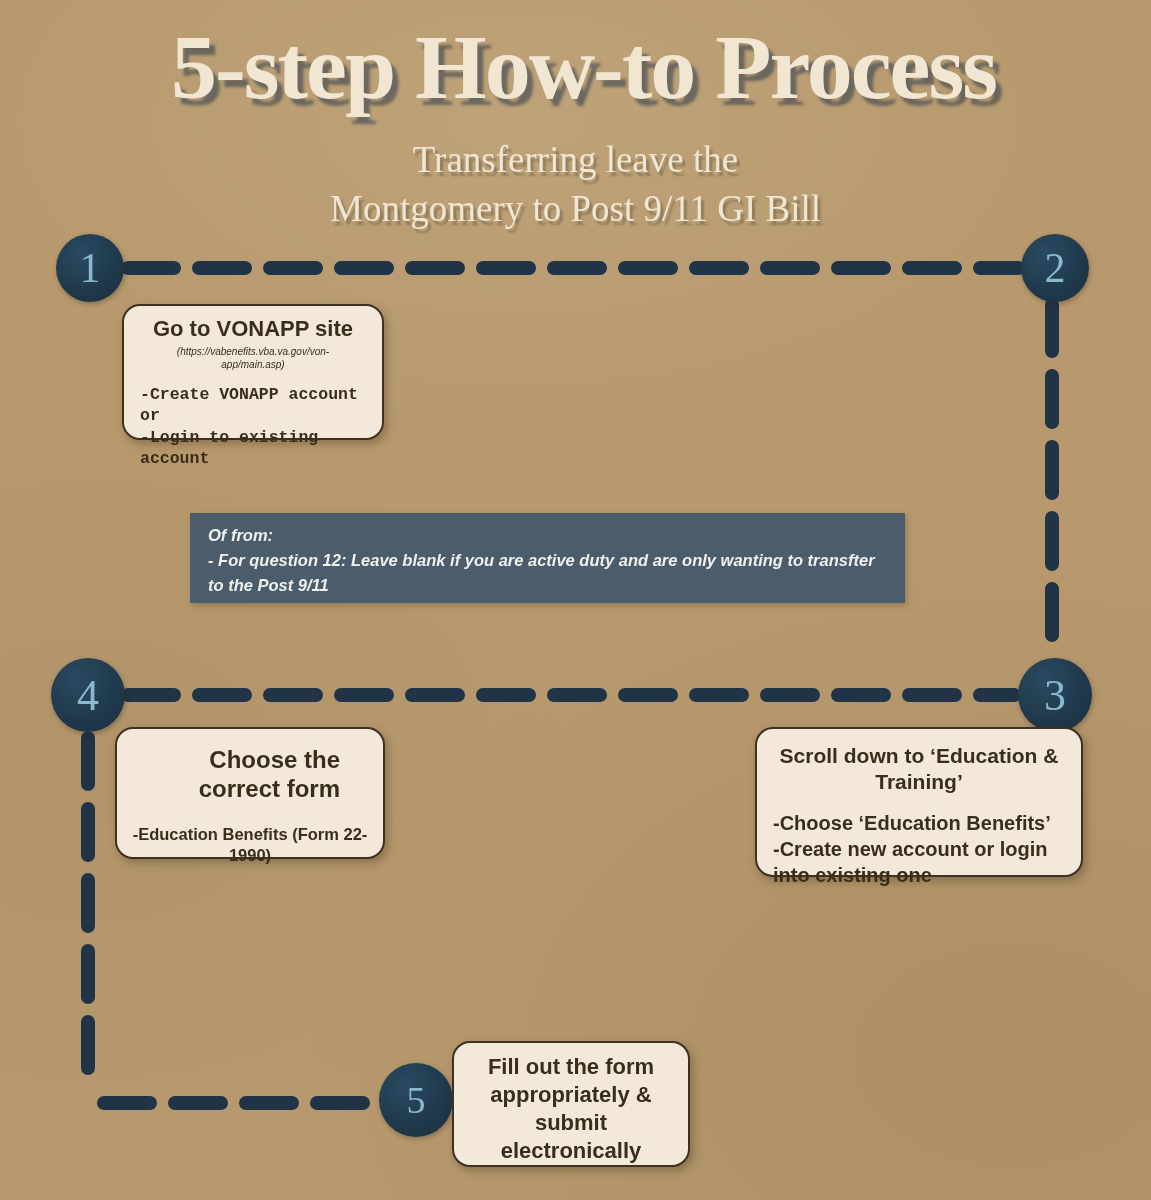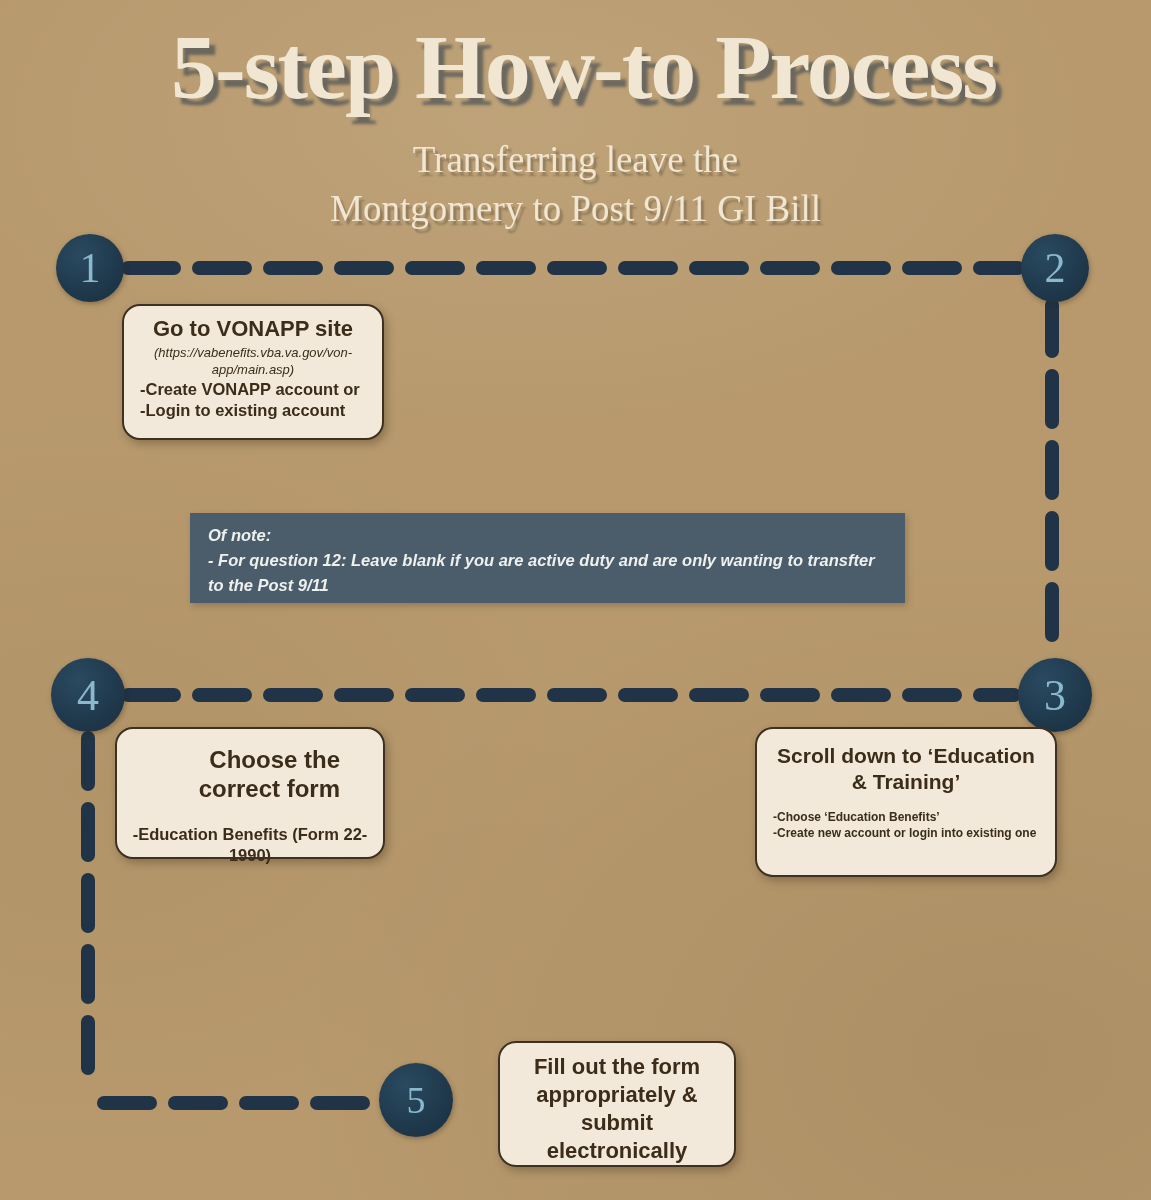--- a/index.html
+++ b/index.html
@@ -53,21 +53,21 @@
   .step-box{
     position:absolute;
     background:var(--box-bg,#f3e9da);
     border:2px solid var(--box-border,#3e3121);
     border-radius:18px;
     color:var(--box-text,#3b2d1a);
     box-shadow:3px 4px 8px rgba(60,45,25,0.35);
     padding:10px 12px;
   }
   .box-title{font-weight:bold;text-align:center;font-size:22px;line-height:1.22;}
-  .box-url{font-style:italic;font-size:13px;text-align:center;line-height:1.3;margin-top:2px;}
+  .box-url{font-style:italic;font-size:10px;text-align:center;line-height:1.3;margin-top:2px;}
   .box-bullets{font-weight:bold;font-size:16.5px;line-height:1.3;text-align:left;padding-left:4px;}
   .note-box{
     position:absolute;left:190px;top:513px;width:715px;height:90px;
     background:var(--note-bg,#4b5c6b);
     color:var(--note-text,#eef0ed);
     font-style:italic;font-weight:bold;font-size:16.5px;line-height:1.52;
     padding:10px 18px;
     box-shadow:2px 3px 6px rgba(50,40,25,0.25);
   }
 </style>
@@ -105,44 +105,44 @@
   <div class="step-circle c74" style="left:379px;top:1063px;font-size:38px;">
     <span>5</span>
   </div>
 
   <div class="step-box" style="left:122px;top:304px;width:262px;height:136px;">
     <div class="box-title">Go to VONAPP site</div>
     <div class="box-url">
       <div>(https://vabenefits.vba.va.gov/von-</div>
       <div>app/main.asp)</div>
     </div>
-    <div class="box-bullets" style="">
+    <div class="box-bullets" style="margin-top:13px;font-family:Liberation Mono, monospace;">
       <div>-Create VONAPP account or</div>
       <div>-Login to existing account</div>
     </div>
   </div>
 
 
   <div class="note-box">
-    <div>Of note:</div>
+    <div>Of from:</div>
     <div>- For question 12: Leave blank if you are active duty and are only wanting to transfter to the Post 9/11</div>
   </div>
 
-  <div class="step-box" style="left:755px;top:727px;width:302px;height:150px;padding-top:14px;">
+  <div class="step-box" style="left:755px;top:727px;width:328px;height:150px;padding-top:14px;">
     <div class="box-title" style="font-size:21px;">Scroll down to ‘Education &amp; Training’</div>
-    <div class="box-bullets" style="margin-top:16px;font-size:12px;">
+    <div class="box-bullets" style="margin-top:16px;font-size:20px;">
       <div>-Choose ‘Education Benefits’</div>
       <div>-Create new account or login into existing one</div>
     </div>
   </div>
 
   <div class="step-box" style="left:115px;top:727px;width:270px;height:132px;padding-top:16px;">
     <div class="box-title" style="font-size:24px;max-width:180px;margin:0 auto;text-align:right;">Choose the correct form</div>
     <div class="box-bullets" style="margin-top:20px;text-align:center;padding-left:0;">
       <div>-Education Benefits (Form 22-1990)</div>
     </div>
   </div>
 
-  <div class="step-box" style="left:498px;top:1041px;width:238px;height:126px;">
+  <div class="step-box" style="left:452px;top:1041px;width:238px;height:126px;">
     <div class="box-title" style="line-height:1.28;">Fill out the form appropriately &amp; submit electronically</div>
   </div>
 
 </div>
 
 </body></html>

